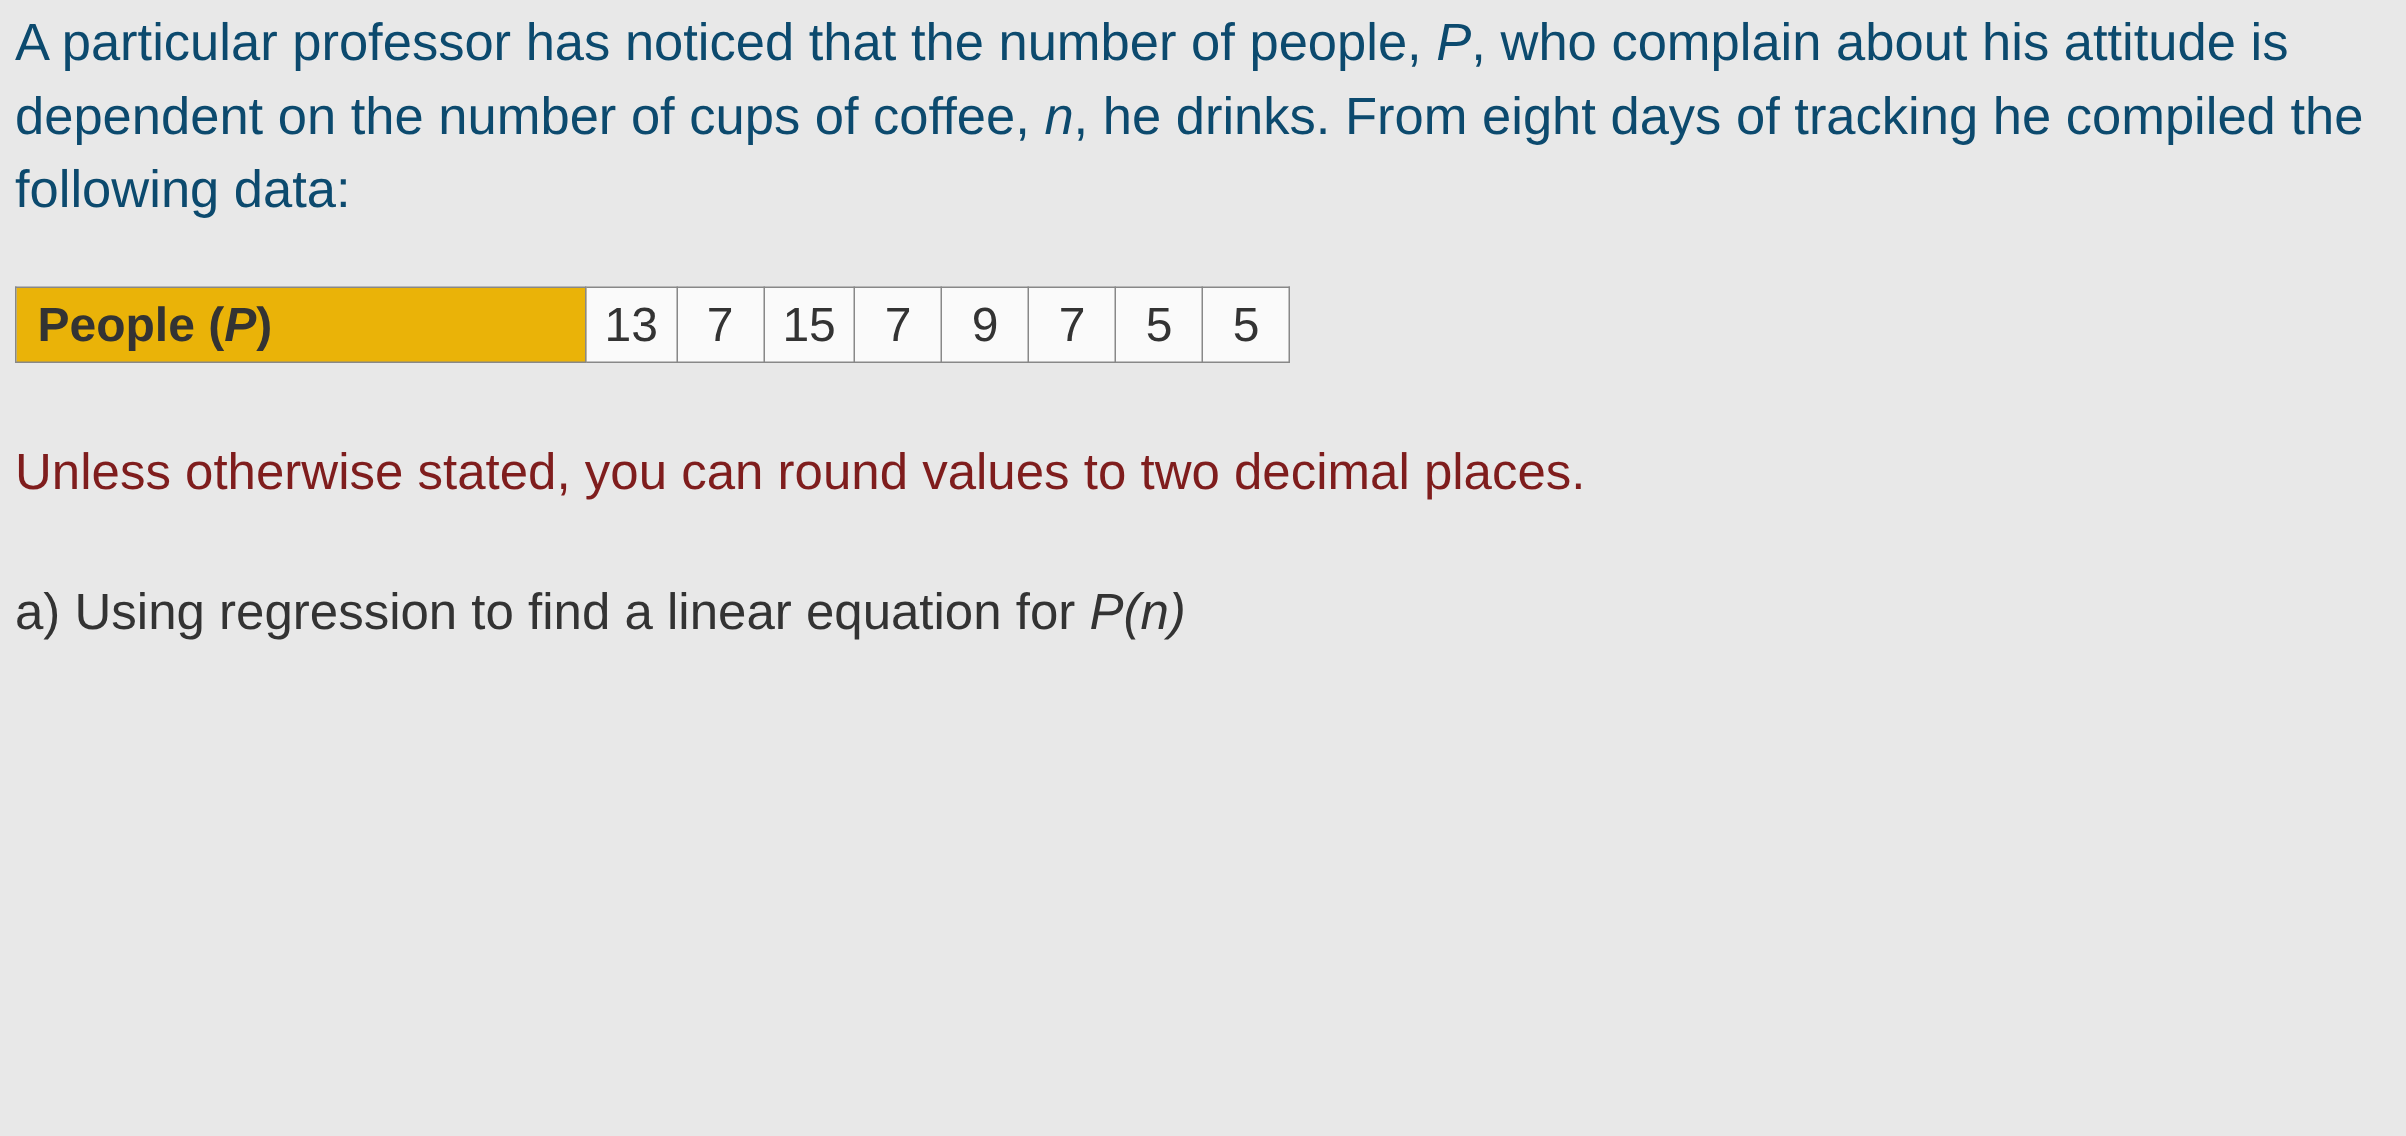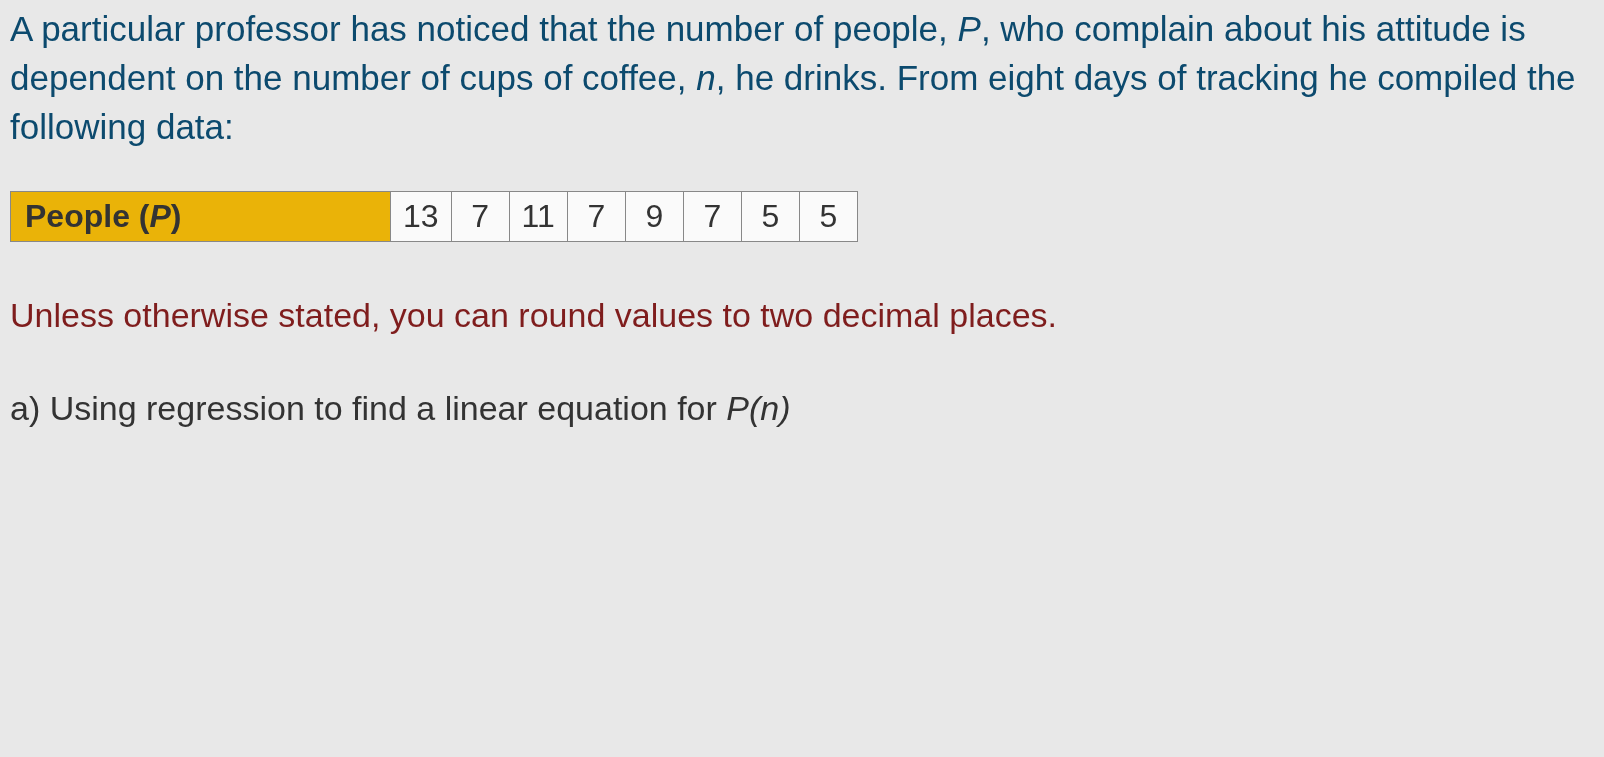--- a/index.html
+++ b/index.html
@@ -96,21 +96,21 @@
   </p>
 
   <table>
     <tbody>
         <tr>
       <th>
         <span>People (</span><span class="pn-italic">P</span><span>)</span>
       </th>
       <td>13</td>
       <td>7</td>
-      <td>11</td>
+      <td>15</td>
       <td>7</td>
       <td>9</td>
       <td>7</td>
       <td>5</td>
       <td>5</td>
     </tr>
   </tbody>
     </table>
 
   <p class="instruction-text">Unless otherwise stated, you can round values to two decimal places.</p>

